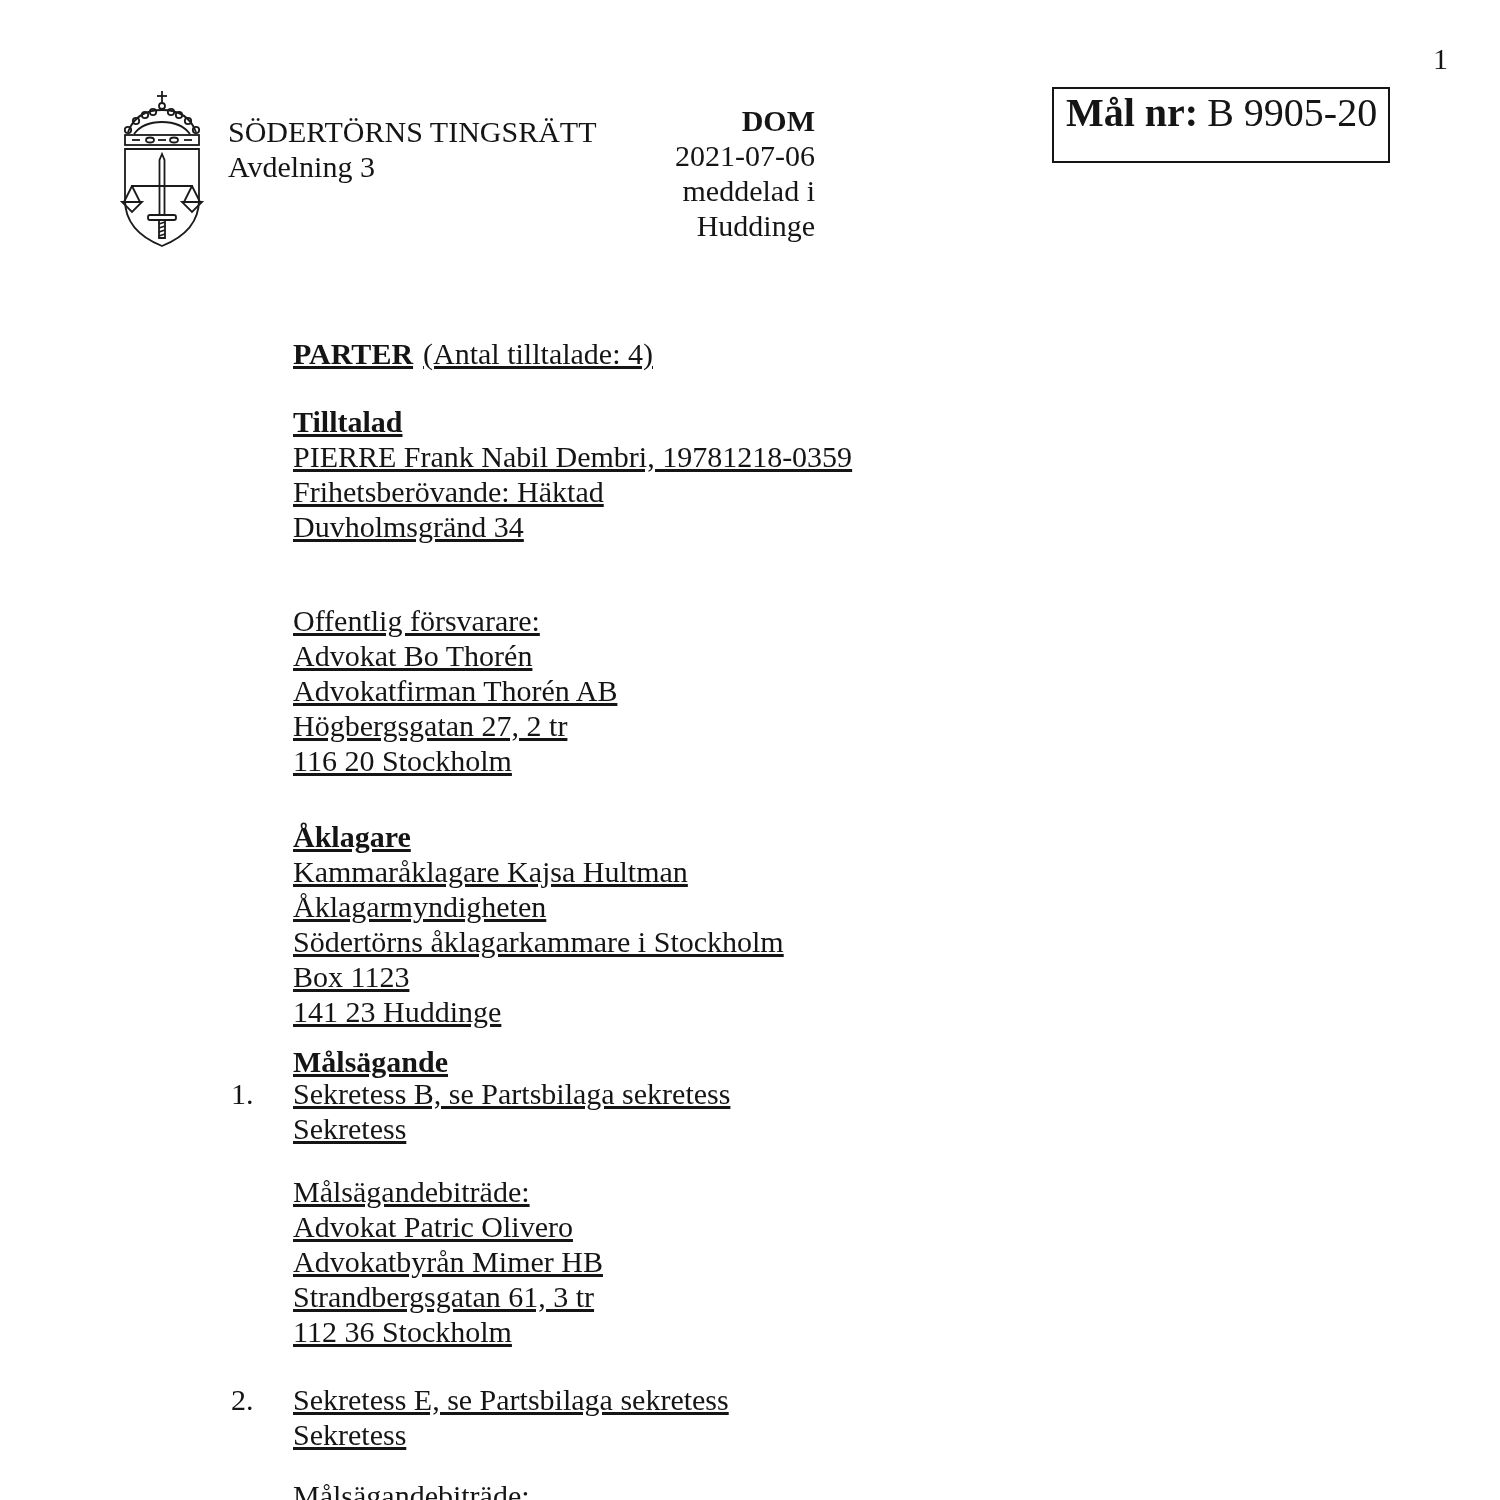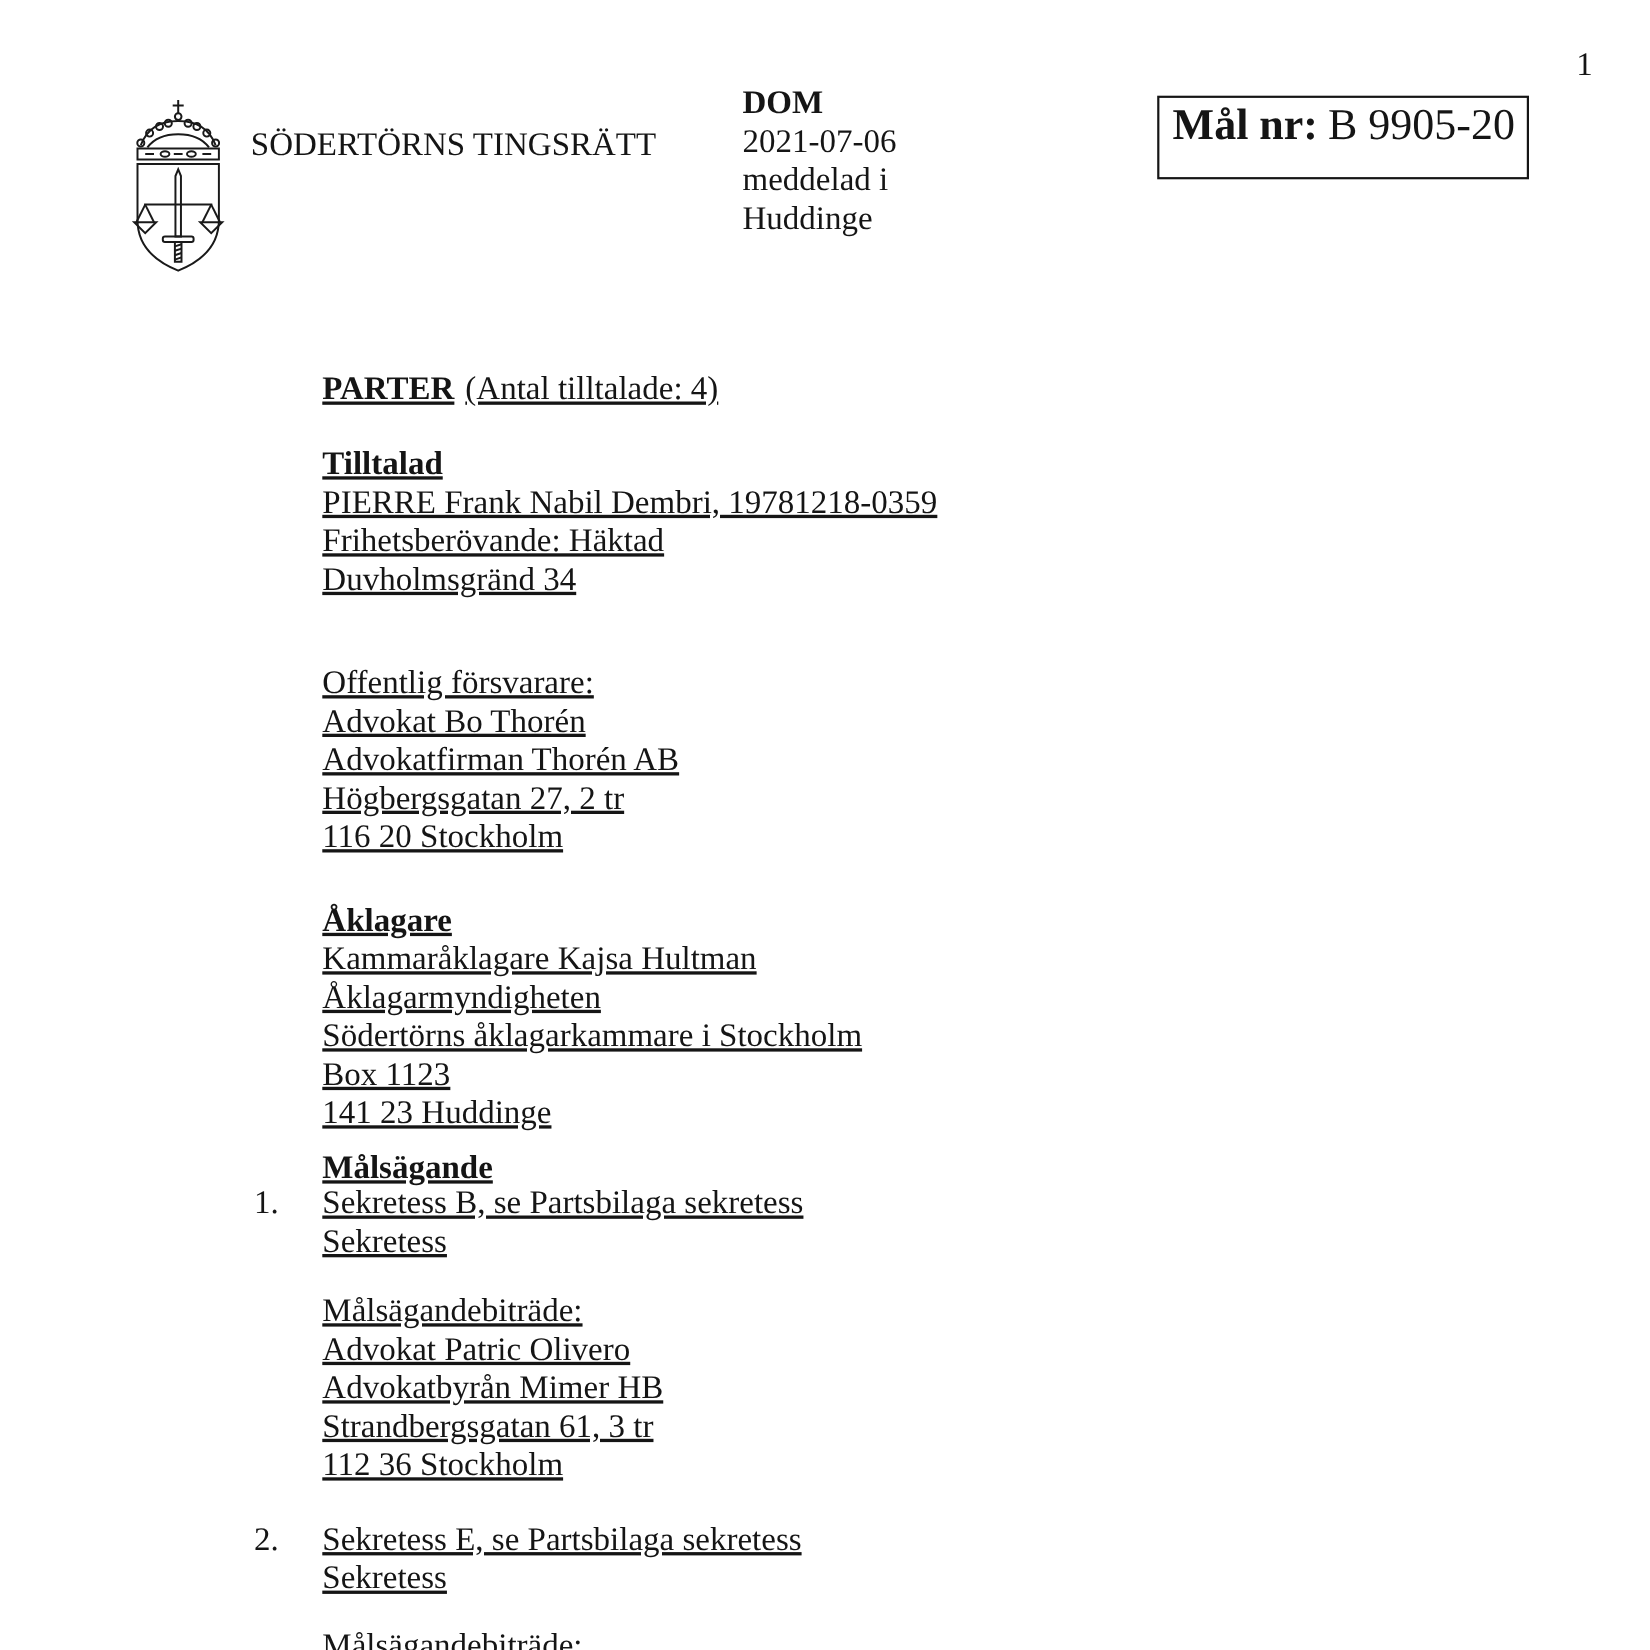--- a/index.html
+++ b/index.html
@@ -20,22 +20,22 @@
   }
   .logo {
     position: absolute; left: 112px; top: 88px;
     width: 100px; height: 162px;
   }
   .court-block {
     position: absolute; left: 228px; top: 90px;
     font-size: 30px; line-height: 35px; white-space: nowrap; margin-top: 24px;
   }
   .dom-block {
-    position: absolute; left: 675px; top: 76px;
-    font-size: 30px; line-height: 35px; white-space: nowrap;
+    position: absolute; left: 675px; top: 103px;
+    font-size: 30px; line-height: 35px; white-space: nowrap; text-align: right;
   }
   .case-box {
     position: absolute; left: 1052px; top: 87px;
     width: 338px; height: 76px;
     border: 2px solid #151515;
     box-sizing: border-box;
     font-size: 40px; line-height: 34px;
     padding: 7px 0 0 12px; white-space: nowrap;
   }
   .case-box .val { margin-left: 9px; }
@@ -99,20 +99,21 @@
       <path d="M10,114 L30,114 L20,124 Z"></path>
 
       <line x1="80" y1="98" x2="72" y2="114"></line>
       <line x1="80" y1="98" x2="88" y2="114"></line>
       <path d="M70,114 L90,114 L80,124 Z"></path>
     </svg>
   </div>
 
   <div class="court-block">
     <div>SÖDERTÖRNS TINGSRÄTT</div>
+    <div>Avdelning 3</div>
   </div>
 
   <div class="dom-block">
     <div class="b">DOM</div>
     <div>2021-07-06</div>
     <div>meddelad i</div>
     <div>Huddinge</div>
   </div>
 
   <div class="case-box">

